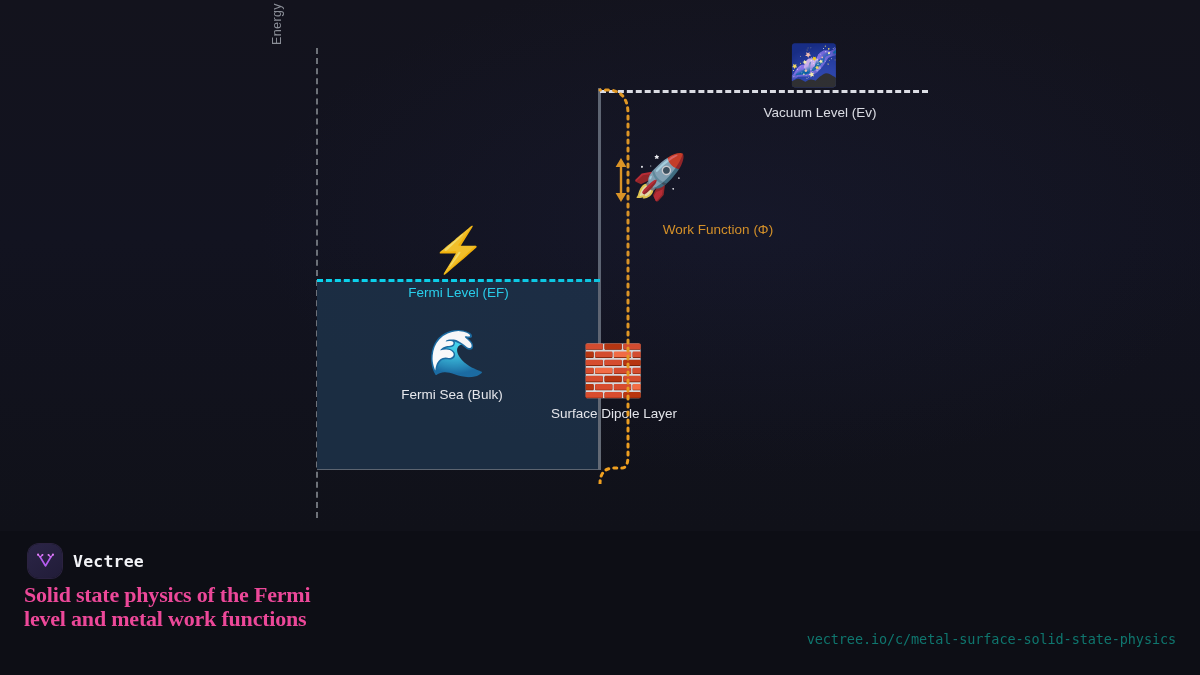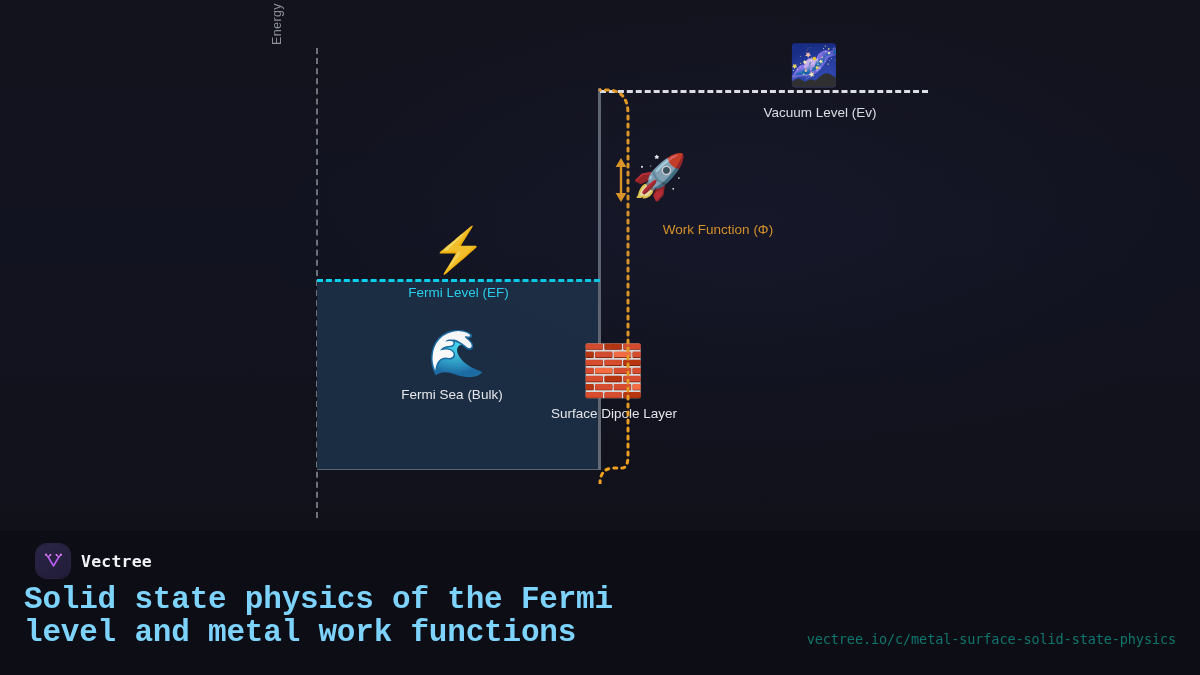--- a/index.html
+++ b/index.html
@@ -112,37 +112,37 @@
     position:absolute;left:544px;top:222px;width:348px;
     text-align:center;font-size:13.5px;color:#f0a020;
   }
 
   
   .footer{
     position:absolute;left:0;top:531px;width:1200px;height:144px;
     background:#0d0e15;
   }
   .brand{
-    position:absolute;left:36px;top:13px;display:flex;align-items:center;gap:11px;
+    position:absolute;left:28px;top:13px;display:flex;align-items:center;gap:11px;
   }
   .brand-mark{
     width:34px;height:34px;border-radius:11px;
     background:linear-gradient(145deg,#2b2547,#211c38);
     display:flex;align-items:center;justify-content:center;
     box-shadow:0 0 0 1px rgba(150,110,220,.22);
   }
   .brand-name{
     font-family:"DejaVu Sans Mono","Liberation Mono",monospace;
     font-size:16.5px;font-weight:bold;color:#f2f3f7;letter-spacing:.2px;
   }
   .headline{
     position:absolute;left:24px;top:52px;width:760px;
-    font-family:Liberation Mono, monospace;
-    font-size:31px;font-weight:bold;line-height:1.08;
-    color:#7dd3fc;letter-spacing:-.2px;white-space:pre-line;
+    font-family:Liberation Serif, serif;
+    font-size:22px;font-weight:bold;line-height:1.08;
+    color:#ec4899;letter-spacing:-.2px;white-space:pre-line;
   }
   .url{
     position:absolute;right:24px;top:100px;
     font-family:"DejaVu Sans Mono","Liberation Mono",monospace;
     font-size:13.5px;color:#0f766e;letter-spacing:-.1px;
   }
 </style>
 </head>
 <body>
 

